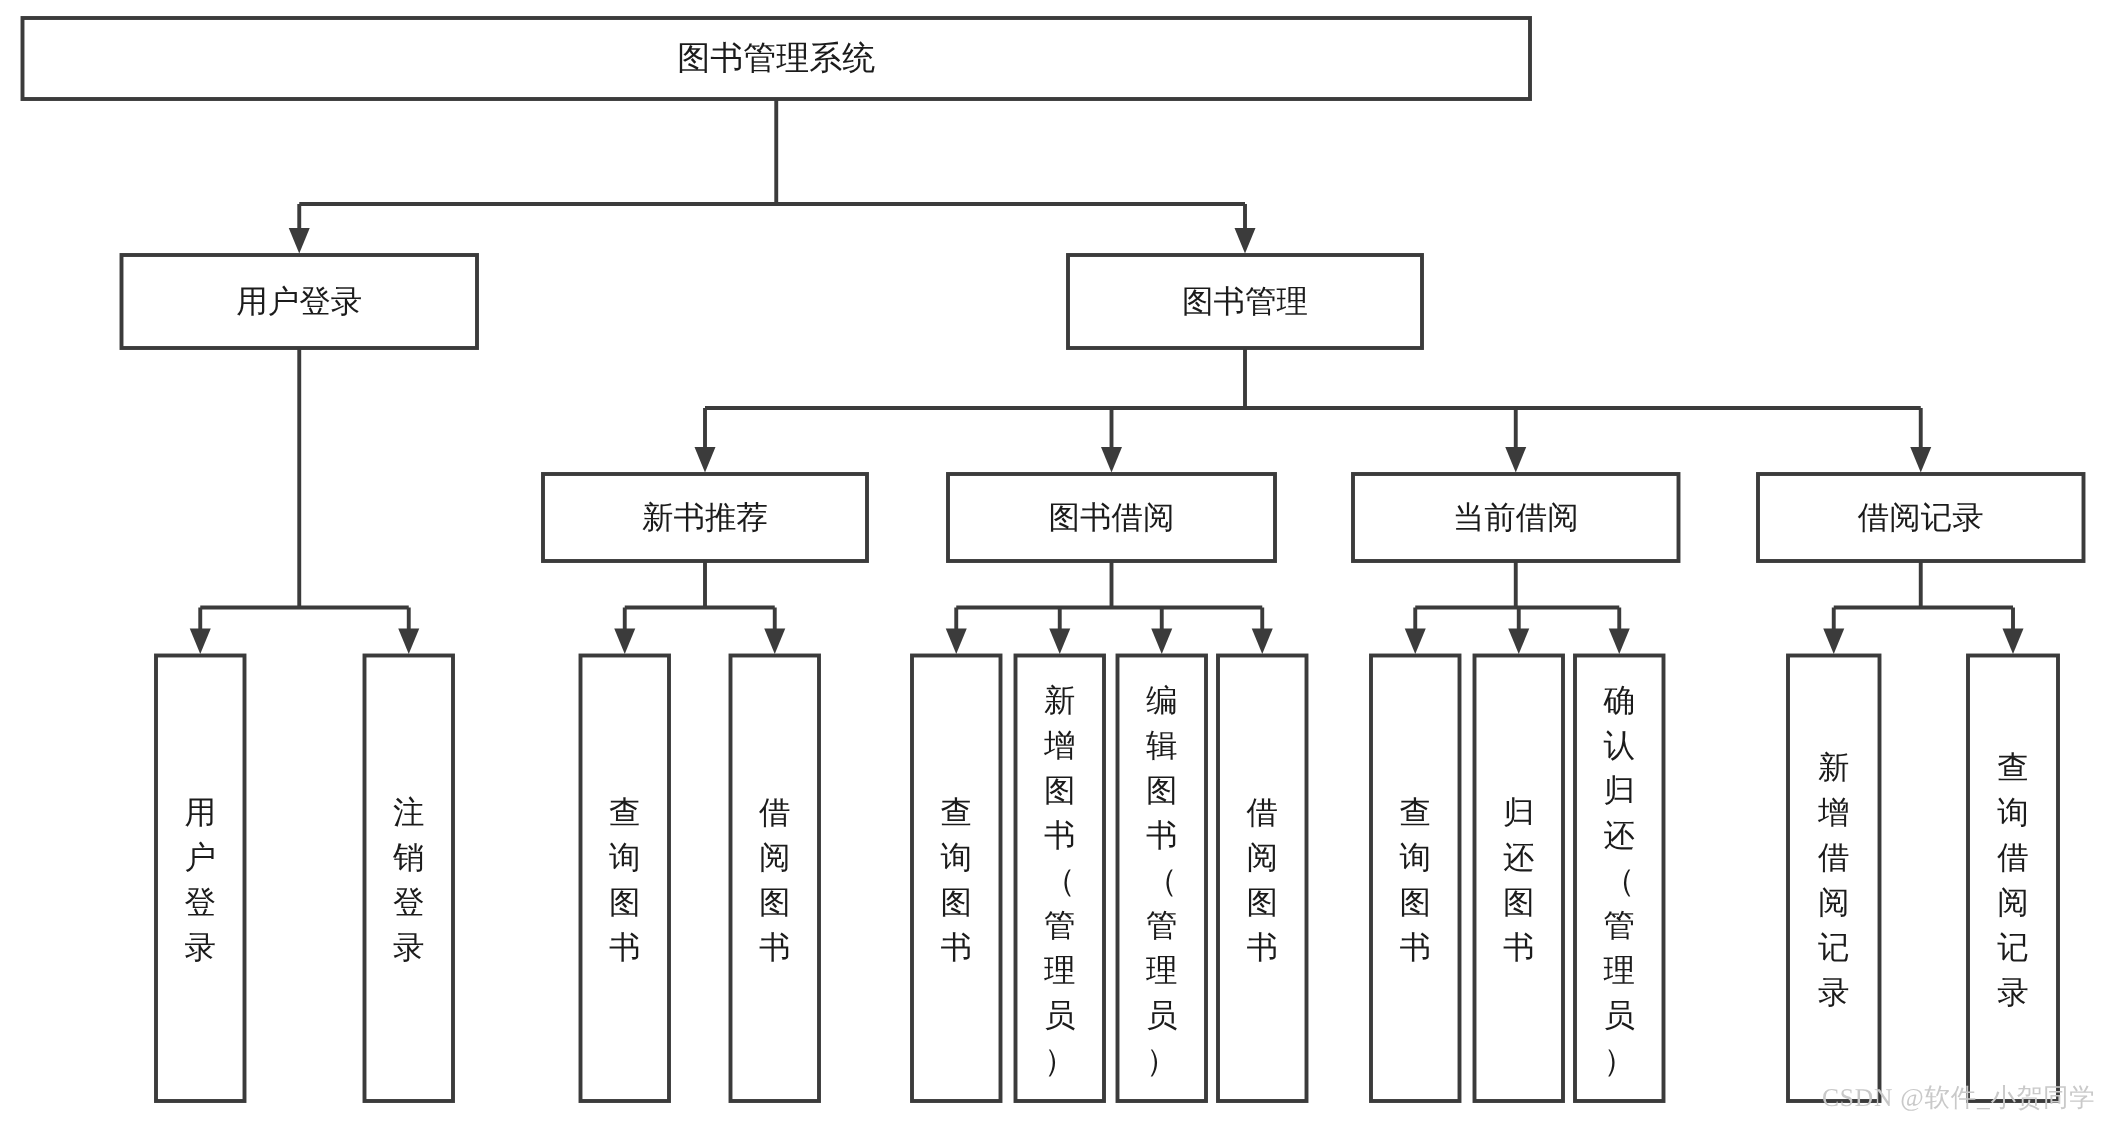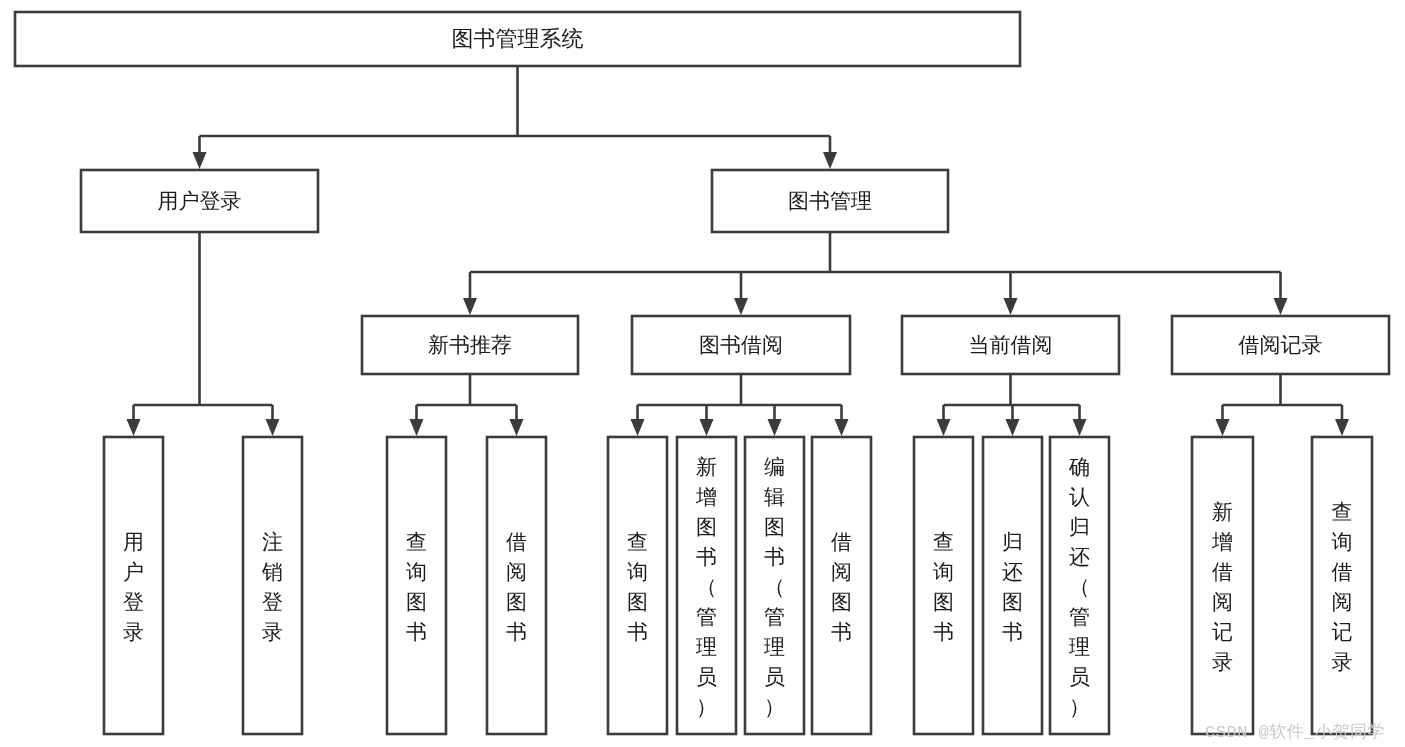--- a/index.html
+++ b/index.html
@@ -7,22 +7,22 @@
        font-family:"DejaVu Sans","Liberation Sans",sans-serif;}
   #diagram{position:absolute;left:0;top:0;width:1405px;height:747px;}
   .box-rect{fill:#ffffff;stroke:#3b3b3b;stroke-width:2.6;}
   .conn{stroke:#3b3b3b;stroke-width:2.6;fill:none;}
   .arrow-head{fill:#3b3b3b;stroke:none;}
   .node-label{font-family:"DejaVu Sans","Liberation Sans",sans-serif;
        font-size:21px;fill:#1b1b1b;text-anchor:middle;dominant-baseline:middle;}
   .node-label.root{font-size:22px;}
   .vlabel{font-family:"DejaVu Sans","Liberation Sans",sans-serif;
        font-size:21px;fill:#1b1b1b;text-anchor:middle;}
-  .watermark{position:absolute;right:20px;bottom:4px;color:#c9c9c9;
-       font-size:17px;font-family:Liberation Mono, monospace;
+  .watermark{position:absolute;right:8px;bottom:4px;color:#c9c9c9;
+       font-size:17px;font-family:Liberation Serif, serif;
        letter-spacing:.5px;white-space:nowrap;pointer-events:none;margin-left:47px;}
 </style>
 </head>
 <body>
 
 <svg id="diagram" viewBox="0 0 1405 747">
   <g id="connectors">
       <line x1="517.5" y1="66" x2="517.5" y2="136" class="conn"></line>
       <line x1="199.5" y1="136" x2="830" y2="136" class="conn"></line>
       <line x1="199.5" y1="136" x2="199.5" y2="153" class="conn"></line>

